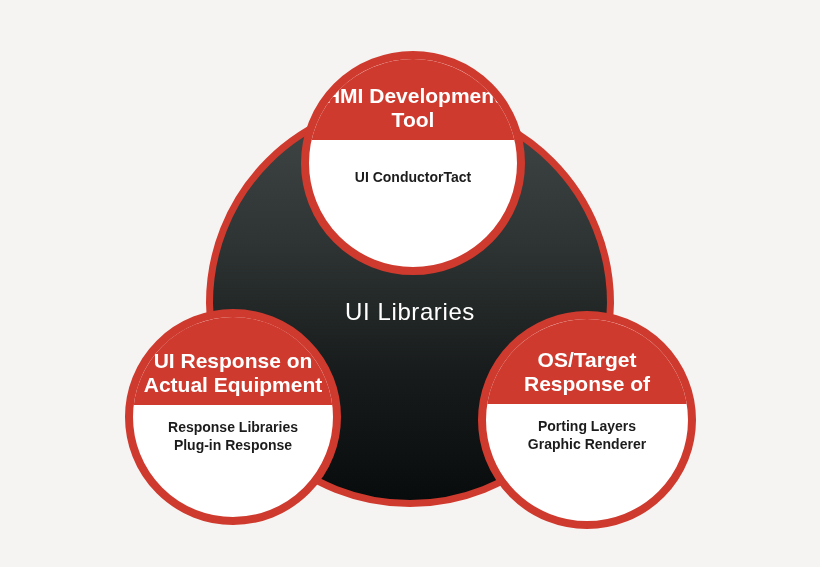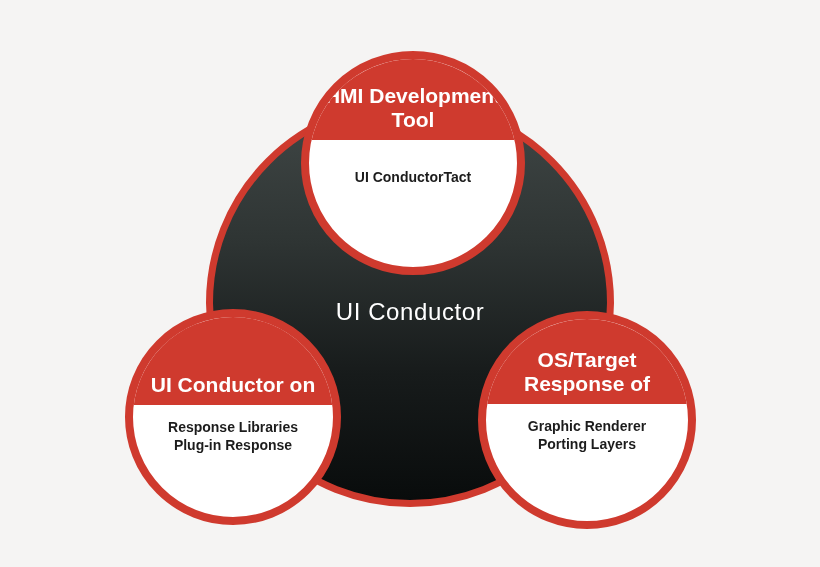--- a/index.html
+++ b/index.html
@@ -101,46 +101,47 @@
     white-space: nowrap;
   }
 </style>
 </head>
 <body>
 
 <div class="canvas">
 
   <div class="dark-circle"></div>
 
-  <div class="center-label">UI Conductor</div>
+  <div class="center-label">UI Libraries</div>
 
   <div class="node node-top">
     <div class="red-half">
       <div class="title-line">HMI Development</div>
       <div class="title-line">Tool</div>
     </div>
     <div class="sub">
       <div class="sub-line">UI ConductorTact</div>
     </div>
   </div>
 
   <div class="node node-left">
     <div class="red-half">
-      <div class="title-line">UI Conductor on</div>
+      <div class="title-line">UI Response on</div>
+      <div class="title-line">Actual Equipment</div>
     </div>
     <div class="sub">
       <div class="sub-line">Response Libraries</div>
       <div class="sub-line">Plug-in Response</div>
     </div>
   </div>
 
   <div class="node node-right">
     <div class="red-half">
       <div class="title-line">OS/Target</div>
       <div class="title-line">Response of</div>
     </div>
     <div class="sub">
+      <div class="sub-line">Porting Layers</div>
       <div class="sub-line">Graphic Renderer</div>
-      <div class="sub-line">Porting Layers</div>
     </div>
   </div>
 
 </div>
 
 </body></html>

